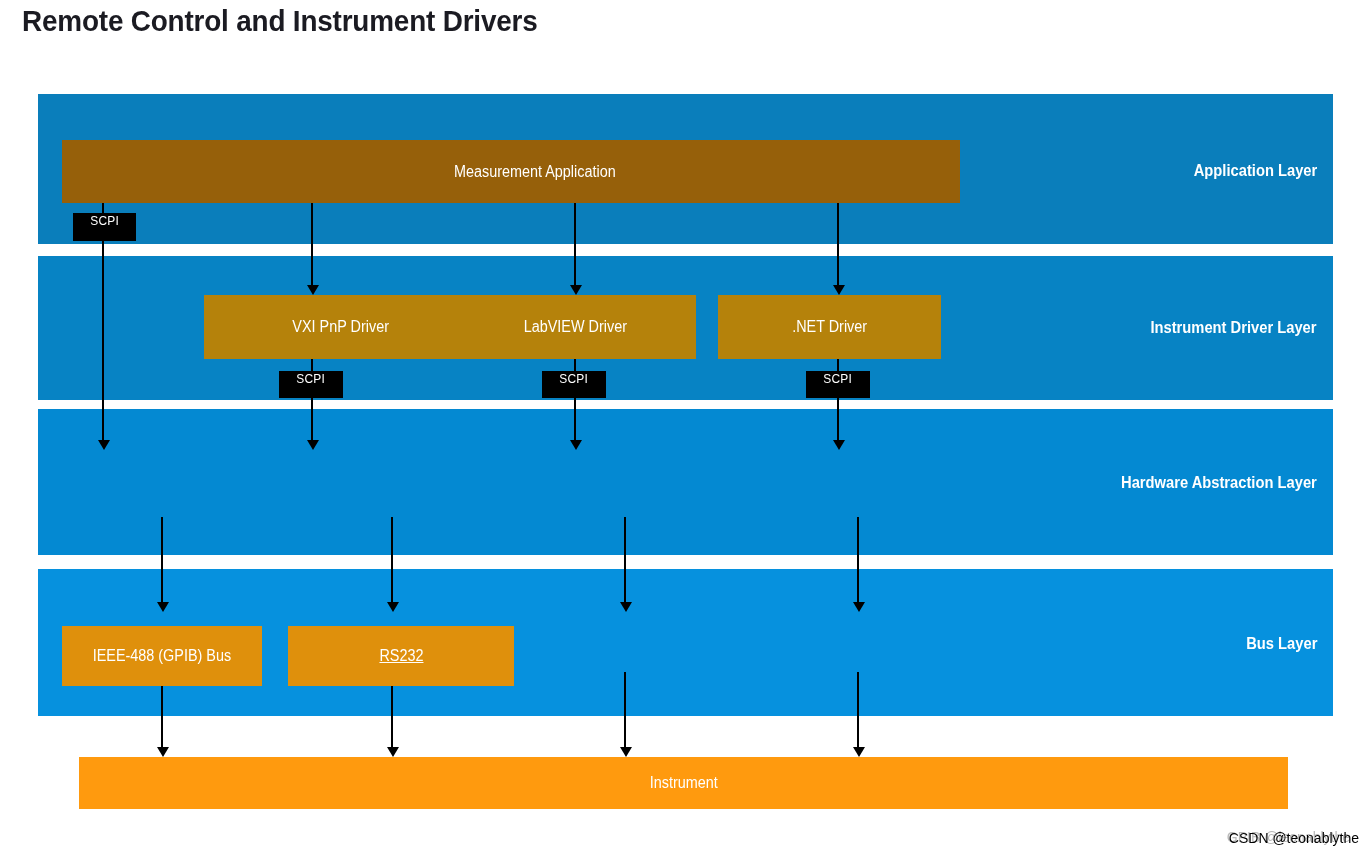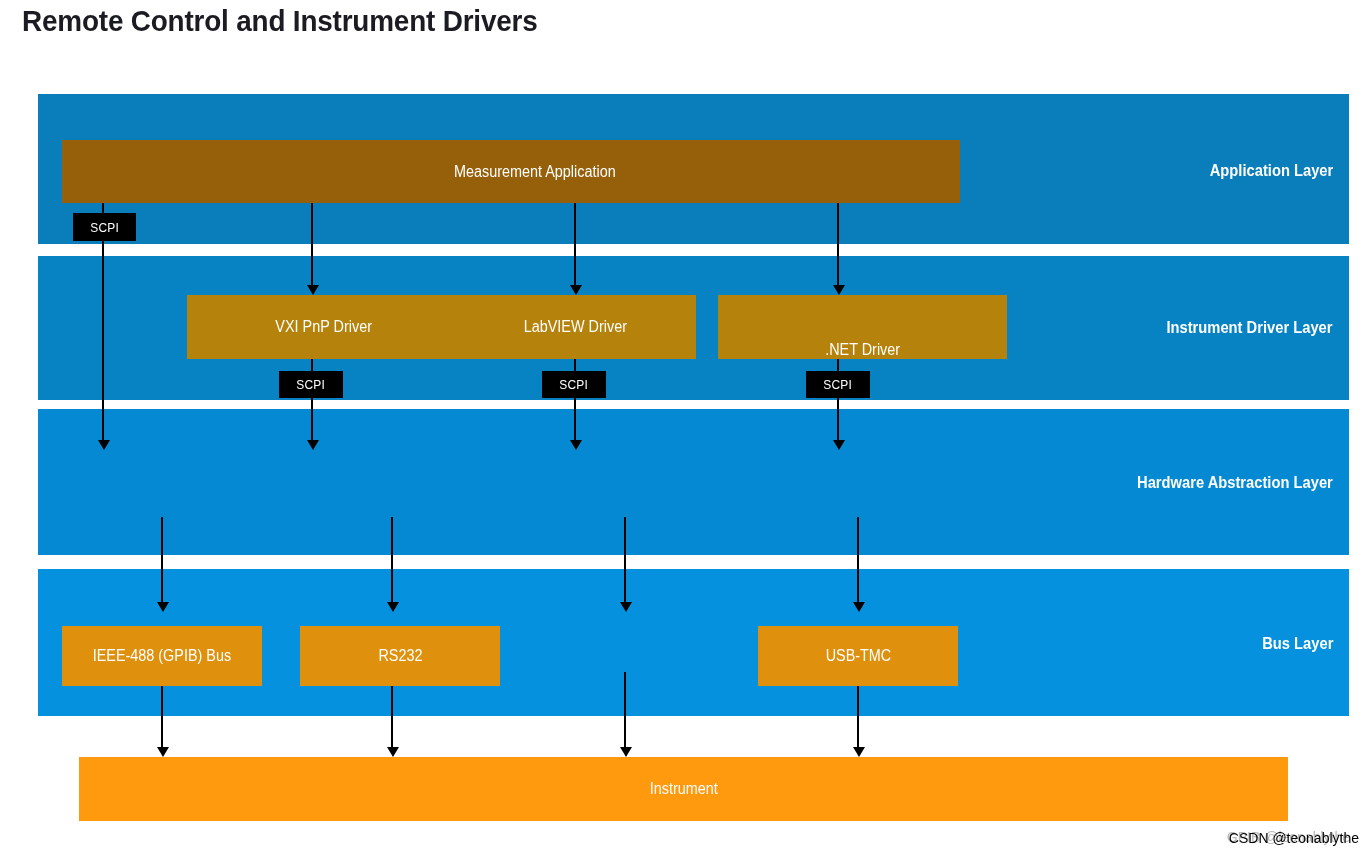--- a/index.html
+++ b/index.html
@@ -32,21 +32,20 @@
     transform: scaleX(0.93);
     transform-origin: left top;
     white-space: nowrap;
   }
 
   
   .band {
     position: absolute;
     left: 38px;
     width: 1295px;
-    padding-left: 16px;
   }
   .band-label {
     position: absolute;
     right: 16px;
     color: #ffffff;
     font-size: 16px;
     font-weight: bold;
     white-space: nowrap;
     transform: scaleX(0.92);
     transform-origin: right center;
@@ -74,37 +73,37 @@
     transform: scaleX(0.9);
     display: inline-block;
   }
 
   #box-measurement {
     left: 62px; top: 140px; width: 898px; height: 63px;
     background: #96600a;
     padding-left: 47px;
   }
   .driver-box { top: 295px; height: 64px; background: #b5820b; }
-  #box-vxi     { left: 187px;  width: 273px; }
+  #box-vxi     { left: 204px;  width: 273px; }
   #box-labview { left: 455px;  width: 241px; }
-  #box-net     { left: 718px;  width: 289px; align-items: flex-end; }
+  #box-net     { left: 718px;  width: 223px; }
 
   #box-visa {
     left: 62px; top: 453px; width: 898px; height: 64px;
     background: #cf8508;
   }
 
   .bus-box { top: 612px; height: 60px; background: #df900c; margin-top: 14px; }
   #box-gpib  { left: 62px;  width: 200px; }
-  #box-rs232 { left: 300px; width: 200px; }
+  #box-rs232 { left: 288px; width: 226px; text-decoration: underline; }
   #box-lan   { left: 525px; width: 200px; }
   #box-usb   { left: 758px; width: 200px; }
 
   #box-instrument {
-    left: 79px; top: 757px; width: 1209px; height: 64px;
+    left: 79px; top: 757px; width: 1209px; height: 52px;
     background: #ff9a0e;
   }
 
   
   .arrow-line {
     position: absolute;
     width: 2px;
     background: #000000;
   }
   .arrow-head {
@@ -116,21 +115,21 @@
     margin-left: -5px;
   }
 
   
   .scpi {
     position: absolute;
     background: #000000;
     color: #ffffff;
     font-size: 13px;
     display: flex;
-    align-items: center;
+    align-items: flex-start;
     justify-content: center;
     letter-spacing: 0.2px;
   }
   .scpi .box-text { transform: scaleX(0.92); display:inline-block; }
 
   
   .watermark {
     position: absolute;
     right: 22px;
     bottom: 5px;
@@ -227,23 +226,20 @@
     <span class="box-text">.NET Driver</span>
   </div>
 
 
   <div class="box bus-box" id="box-gpib">
     <span class="box-text">IEEE-488 (GPIB) Bus</span>
   </div>
   <div class="box bus-box" id="box-rs232">
     <span class="box-text">RS232</span>
   </div>
-  <div class="box bus-box" id="box-usb">
-    <span class="box-text">USB-TMC</span>
-  </div>
 
   <div class="box" id="box-instrument">
     <span class="box-text">Instrument</span>
   </div>
 
   <div class="scpi" style="left:73px;  top:213px; width:63px; height:28px;">
     <span class="box-text">SCPI</span>
   </div>
   <div class="scpi" style="left:279px; top:371px; width:64px; height:27px;">
     <span class="box-text">SCPI</span>

